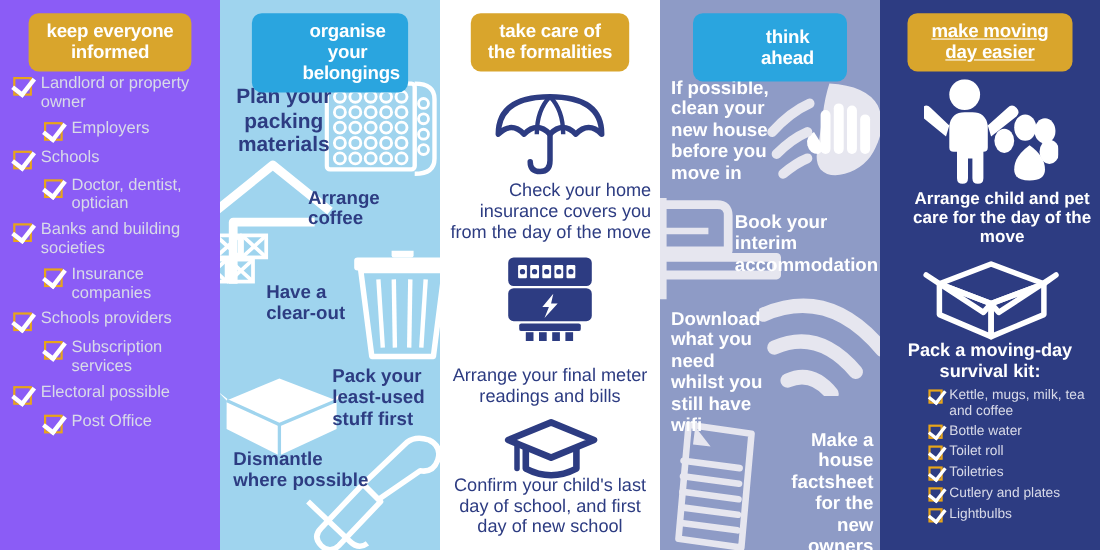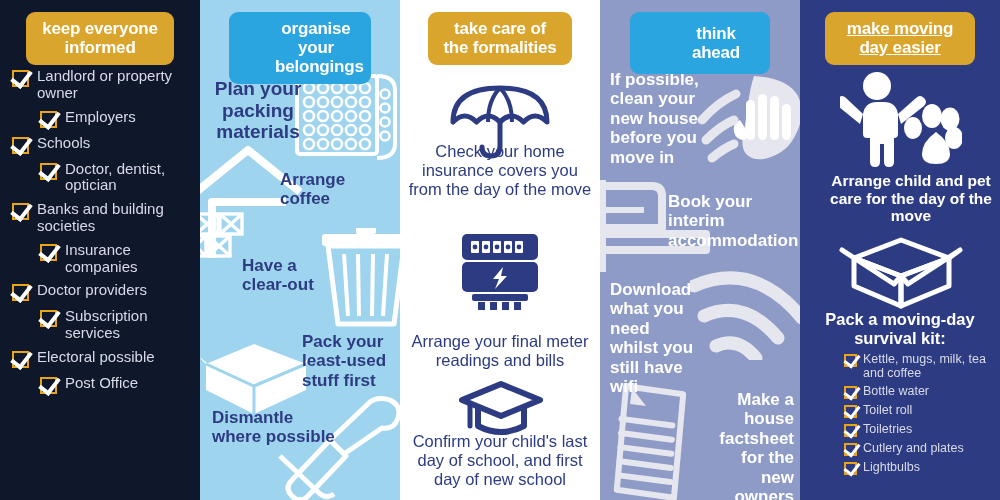--- a/index.html
+++ b/index.html
@@ -5,21 +5,21 @@
   html,body{margin:0;padding:0;}
   body{
     width:1000px;height:500px;overflow:hidden;
     font-family:"Liberation Sans", sans-serif;
     background:#2a3b81;
   }
   .infographic{
     position:relative;width:1000px;height:500px;display:flex;
   }
   .panel{position:relative;height:500px;overflow:hidden;box-sizing:border-box;}
-  .p1{width:200px;background:#0f172a;}
+  .p1{width:200px;background:#8b5cf6;}
   .p2{width:200px;background:#9fd4ee;}
   .p3{width:200px;background:#ffffff;}
   .p4{width:200px;background:#8e9bc6;}
   .p5{width:200px;background:#2d3c82;}
 
   
   .pill{
     position:absolute;left:50%;transform:translateX(-50%);
     top:12px;
     border-radius:9px;
@@ -101,21 +101,21 @@
       <div class="crow">
         <span class="cbox"></span>
         <span class="clabel">Banks and building societies</span>
       </div>
       <div class="crow indent">
         <span class="cbox"></span>
         <span class="clabel">Insurance companies</span>
       </div>
       <div class="crow">
         <span class="cbox"></span>
-        <span class="clabel">Doctor providers</span>
+        <span class="clabel">Schools providers</span>
       </div>
       <div class="crow indent">
         <span class="cbox"></span>
         <span class="clabel">Subscription services</span>
       </div>
       <div class="crow">
         <span class="cbox"></span>
         <span class="clabel">Electoral possible</span>
       </div>
       <div class="crow indent">
@@ -233,21 +233,21 @@
     <div class="pill pill-gold w3">take care of the formalities</div>
 
     <div class="ico" style="top:82px;left:48px;">
       <svg width="104" height="78" viewBox="0 0 104 78">
         <path d="M5 40 q0 -34 47 -34 q47 0 47 34 q-12 -12 -23.5 0 q-11.8 -12 -23.5 0 q-11.8 -12 -23.5 0 q-11.8 -12 -23.5 0 Z" fill="none" stroke="#2d3c82" stroke-width="5" stroke-linejoin="round"></path>
         <path d="M52 6 q-12 12 -12 34" fill="none" stroke="#2d3c82" stroke-width="4"></path>
         <path d="M52 6 q12 12 12 34" fill="none" stroke="#2d3c82" stroke-width="4"></path>
         <path d="M52 40 L52 64 q0 10 -9 10 q-9 0 -9 -9" fill="none" stroke="#2d3c82" stroke-width="5" stroke-linecap="round"></path>
       </svg>
     </div>
-    <div class="txt t-dark" style="top:142px;left:8px;width:184px;font-size:16.5px;text-align:center;">Check your home insurance covers you from the day of the move</div>
+    <div class="txt t-dark" style="top:164px;left:8px;width:184px;font-size:16.5px;text-align:right;">Check your home insurance covers you from the day of the move</div>
 
     <div class="ico" style="top:232px;left:58px;">
       <svg width="84" height="78" viewBox="0 0 84 78">
         <rect x="4" y="2" width="76" height="26" rx="5" fill="#2d3c82"></rect>
         <rect x="4" y="30" width="76" height="30" rx="5" fill="#2d3c82"></rect>
         <g fill="#ffffff">
           <rect x="13" y="9" width="8" height="12" rx="1"></rect>
           <rect x="24" y="9" width="8" height="12" rx="1"></rect>
           <rect x="35" y="9" width="8" height="12" rx="1"></rect>
           <rect x="46" y="9" width="8" height="12" rx="1"></rect>

